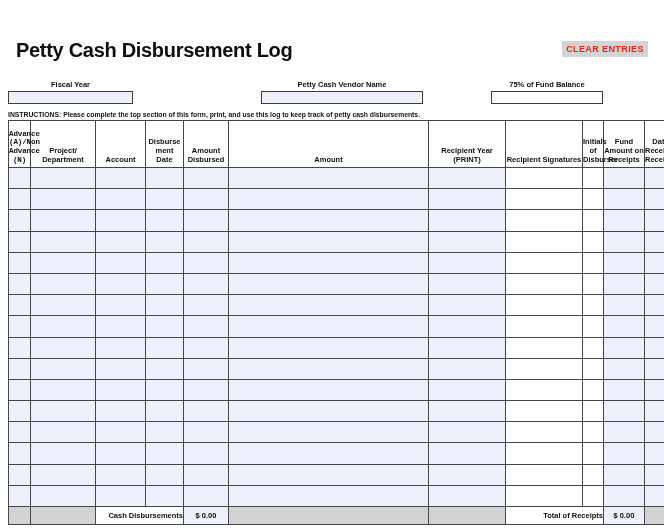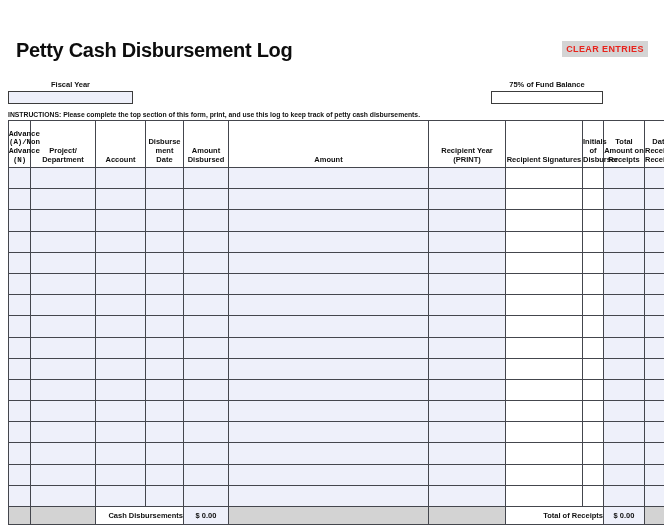--- a/index.html
+++ b/index.html
@@ -235,20 +235,26 @@
 <div class="topfields">
 
   <div class="field f-fiscal">
     <div class="field-label">Fiscal Year</div>
     <div class="field-box">
       <input type="text" value="" style="">
     </div>
   </div>
 
 
+  <div class="field f-vendnm">
+    <div class="field-label">Petty Cash Vendor Name</div>
+    <div class="field-box">
+      <input type="text" value="" style="">
+    </div>
+  </div>
 
 
   <div class="field f-75pct">
     <div class="field-label">75% of Fund Balance</div>
     <div class="field-box white">
       <input type="text" value="" style="">
     </div>
   </div>
 
 </div>
@@ -302,21 +308,21 @@
           <span>(PRINT)</span>
         </th>
         <th>
           <span>Recipient Signatures</span>
         </th>
         <th class="tiny2">
           <span>Initials of</span><br>
           <span>Disburser</span>
         </th>
         <th>
-          <span>Total</span><br>
+          <span>Fund</span><br>
           <span>Amount on</span><br>
           <span>Receipts</span>
         </th>
         <th>
           <span>Date</span><br>
           <span>Receipts</span><br>
           <span>Received</span>
         </th>
       </tr>
     </thead>

